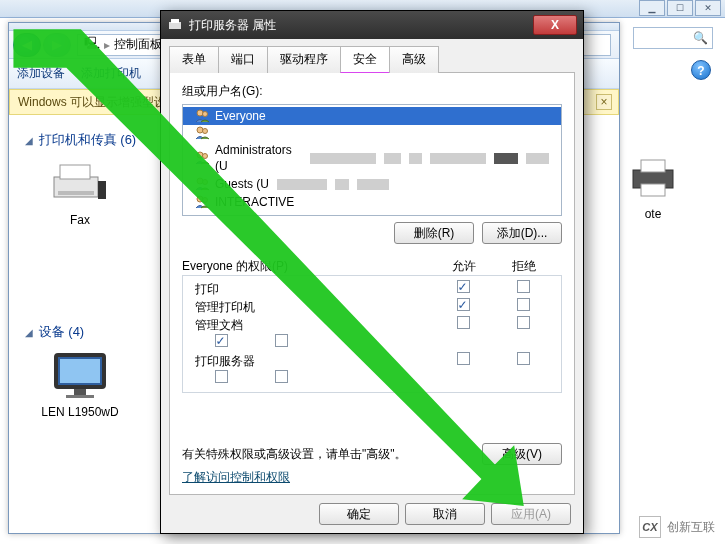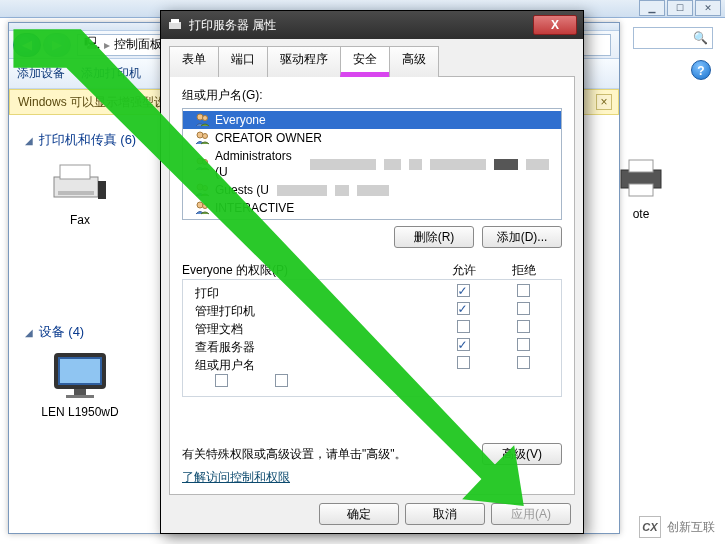--- a/index.html
+++ b/index.html
@@ -206,21 +206,21 @@
   border: 1px solid #b7b7b7;
   border-bottom: none;
   background: linear-gradient(to bottom,#fdfdfd,#ececec);
   margin-right: -1px;
   position: relative;
   top: 1px;
   text-align: right;
 }
 .tab.active {
   background: #fff;
-  border-bottom: 5px solid #d946ef;
+  border-bottom: 1px solid #d946ef;
 }
 .tabpanel {
   flex: 1;
   border: 1px solid #b7b7b7;
   border-top: none;
   background: #fff;
   padding: 10px 12px 8px 12px;
   display: flex; flex-direction: column;
 }
 .lbl { margin-bottom: 4px; }
@@ -430,21 +430,21 @@
               </svg>
           </div>
           <div>Len
 Ke</div>
         </div>
       </div>
     </div>
   </div>
 </div>
 
-<div style="position:absolute; top:158px; right:60px; width:48px; text-align:center;">
+<div style="position:absolute; top:158px; right:48px; width:48px; text-align:center;">
   <svg width="44" height="40" viewBox="0 0 44 40">
       <rect x="2" y="12" width="40" height="18" fill="#555" stroke="#333"></rect>
       <rect x="10" y="2" width="24" height="12" fill="#fff" stroke="#999"></rect>
       <rect x="10" y="26" width="24" height="12" fill="#fff" stroke="#999"></rect>
     </svg>
   <div style="font-size:12px; margin-top:6px;">ote</div>
 </div>
 
 <div class="dialog">
   <div class="titlebar">
@@ -477,21 +477,20 @@
               </svg></span>
             <span>Everyone</span>
           </div>
           <div class="urow">
             <span class="uicon"><svg width="15" height="14" viewBox="0 0 15 14">
                 <circle cx="5" cy="4" r="3" fill="#f0c38a" stroke="#a67b3f"></circle>
                 <path d="M1 13 q4 -5 8 0" fill="#5a8bd0" stroke="#3a5f9a"></path>
                 <circle cx="10" cy="5" r="2.5" fill="#f0c38a" stroke="#a67b3f"></circle>
                 <path d="M6 13 q4 -4 8 0" fill="#6fa044" stroke="#4a7028"></path>
               </svg></span>
-            <span>CREATOR OWNER</span>
           </div>
           <div class="urow">
             <span class="uicon"><svg width="15" height="14" viewBox="0 0 15 14">
                 <circle cx="5" cy="4" r="3" fill="#f0c38a" stroke="#a67b3f"></circle>
                 <path d="M1 13 q4 -5 8 0" fill="#5a8bd0" stroke="#3a5f9a"></path>
                 <circle cx="10" cy="5" r="2.5" fill="#f0c38a" stroke="#a67b3f"></circle>
                 <path d="M6 13 q4 -4 8 0" fill="#6fa044" stroke="#4a7028"></path>
               </svg></span>
             <span>Administrators (U</span>
             <span class="censor" style="width: 70px; margin-left: 3px;"></span>
@@ -542,26 +541,25 @@
             <div class="pname">管理打印机</div>
             <div class="c"><span class="cb checked"></span></div>
             <div class="c"><span class="cb"></span></div>
           </div>
           <div class="prow">
             <div class="pname">管理文档</div>
             <div class="c"><span class="cb"></span></div>
             <div class="c"><span class="cb"></span></div>
           </div>
           <div class="prow">
-            <div class="pname">查看服务器</div>
             <div class="c"><span class="cb checked"></span></div>
             <div class="c"><span class="cb"></span></div>
           </div>
           <div class="prow">
-            <div class="pname">组或用户名</div>
+            <div class="pname">打印服务器</div>
             <div class="c"><span class="cb"></span></div>
             <div class="c"><span class="cb"></span></div>
           </div>
           <div class="prow">
             <div class="c"><span class="cb"></span></div>
             <div class="c"><span class="cb"></span></div>
           </div>
         </div>
       <div class="advrow">
         <div class="txt">有关特殊权限或高级设置，请单击"高级"。</div>

